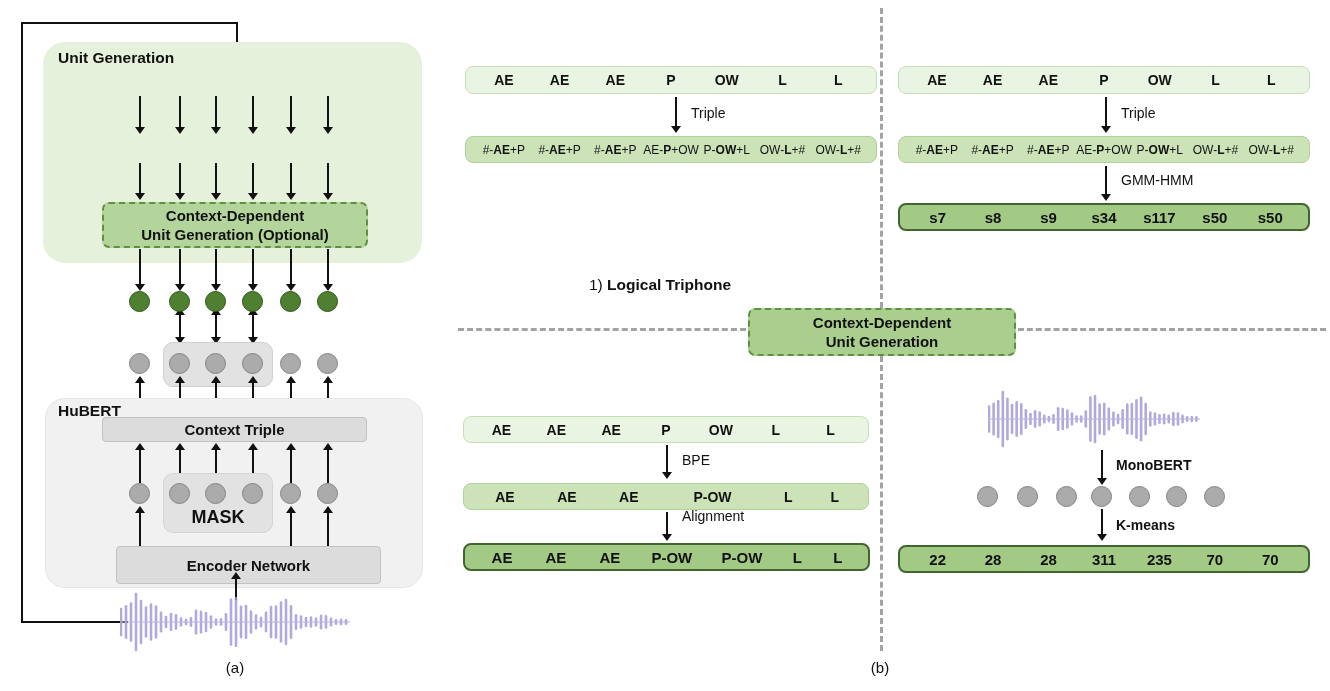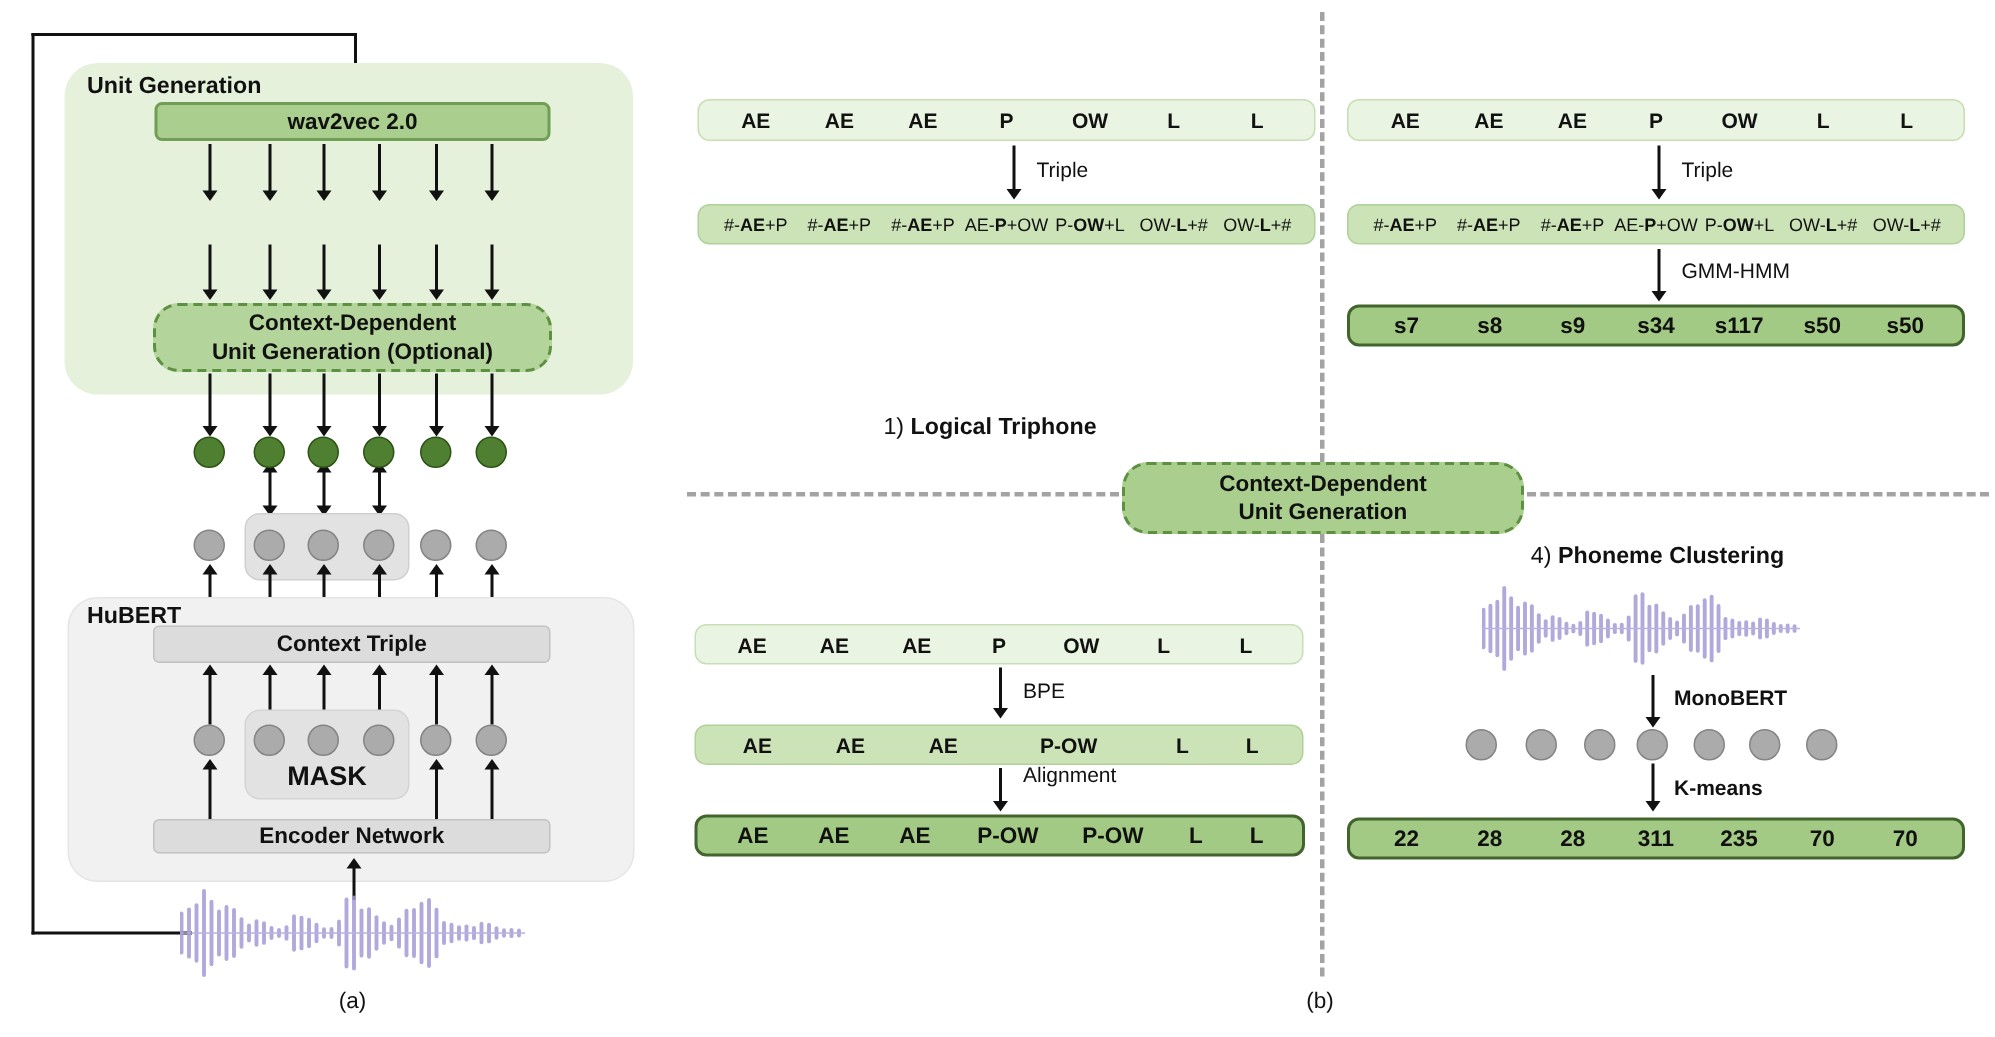--- a/index.html
+++ b/index.html
@@ -7,21 +7,21 @@
           font-family:"Liberation Sans",sans-serif;color:#111;overflow:hidden;}
   .ln{position:absolute;background:#111;}
   .arr{position:absolute;width:2px;background:#111;}
   .arr.ad::after{content:"";position:absolute;left:-4px;bottom:-6px;width:0;height:0;
       border-left:5px solid transparent;border-right:5px solid transparent;border-top:7px solid #111;}
   .arr.au::before{content:"";position:absolute;left:-4px;top:-6px;width:0;height:0;
       border-left:5px solid transparent;border-right:5px solid transparent;border-bottom:7px solid #111;}
   .box{position:absolute;display:flex;align-items:center;justify-content:center;
        font-weight:bold;box-sizing:border-box;}
   .gbox{background:#a9ce8d;border:2px solid #6f9e54;border-radius:5px;font-size:15px;}
-  .dashbox{background:#b3d49a;border:2px dashed #5d9041;border-radius:17px;font-size:15px;
+  .dashbox{background:#b3d49a;border:2px dashed #5d9041;border-radius:7px;font-size:15px;
        line-height:1.3;text-align:center;flex-direction:column;z-index:3;}
   .graybox{background:#dcdcdc;border:1px solid #c2c2c2;border-radius:4px;font-size:15px;}
   .softbox{position:absolute;box-sizing:border-box;}
   .bar{position:absolute;display:flex;align-items:center;border-radius:8px;
        box-sizing:border-box;padding:0 10px;}
   .bar .tok{flex:1;text-align:center;white-space:nowrap;}
   .bar1{background:#eaf4e2;border:1.5px solid #c6dfb4;font-weight:bold;font-size:14px;}
   .bar2{background:#cce3b8;border:1.5px solid #aed29a;font-size:12px;}
   .bar2 b{font-weight:bold;}
   .bar3{background:#a3ca85;border:2px solid #42652e;font-weight:bold;font-size:15px;}
@@ -44,23 +44,20 @@
 <div class="canvas">
 
   <div class="ln" style="left:21px;top:22px;width:2px;height:601px;"></div>
   <div class="ln" style="left:21px;top:22px;width:217px;height:2px;"></div>
   <div class="ln" style="left:21px;top:621px;width:107px;height:2px;"></div>
   <div class="arr ad" style="left:236px;top:24px;height:36px;"></div>
 
   <div class="softbox" style="left:43px;top:42px;width:379px;height:221px;background:#e6f1dc;border-radius:22px;"></div>
   <div class="sect" style="left:58px;top:49px;">Unit Generation</div>
 
-  <div class="box gbox" style="left:103px;top:68px;width:264px;height:26px;">
-    <span>wav2vec 2.0</span>
-  </div>
 
   <div class="arr ad" style="left:139px;top:96px;height:32px;"></div>
   <div class="arr ad" style="left:179px;top:96px;height:32px;"></div>
   <div class="arr ad" style="left:215px;top:96px;height:32px;"></div>
   <div class="arr ad" style="left:252px;top:96px;height:32px;"></div>
   <div class="arr ad" style="left:290px;top:96px;height:32px;"></div>
   <div class="arr ad" style="left:327px;top:96px;height:32px;"></div>
 
 
   <div class="arr ad" style="left:139px;top:163px;height:31px;"></div>
@@ -130,21 +127,21 @@
   <div class="circle cgray" style="left:169px;top:483px;"></div>
   <div class="circle cgray" style="left:205px;top:483px;"></div>
   <div class="circle cgray" style="left:242px;top:483px;"></div>
   <div class="circle cgray" style="left:280px;top:483px;"></div>
   <div class="circle cgray" style="left:317px;top:483px;"></div>
 
   <div class="arr au" style="left:139px;top:512px;height:34px;"></div>
   <div class="arr au" style="left:290px;top:512px;height:34px;"></div>
   <div class="arr au" style="left:327px;top:512px;height:34px;"></div>
 
-  <div class="box graybox" style="left:102px;top:546px;width:265px;height:23px;">
+  <div class="box graybox" style="left:116px;top:546px;width:265px;height:38px;">
     <span>Encoder Network</span>
   </div>
 
   <div class="arr au" style="left:235px;top:578px;height:22px;"></div>
 
   <svg class="wave" style="left:120px;top:592px;" width="230" height="60" viewBox="0 0 230 60">
       <line x1="1" x2="1" y1="16.998732795710254" y2="43.001267204289746" stroke="#a49bd5" stroke-width="2.6" stroke-linecap="round" opacity="0.85"></line>
       <line x1="6" x2="6" y1="14.239274929898563" y2="45.76072507010144" stroke="#a49bd5" stroke-width="2.6" stroke-linecap="round" opacity="0.85"></line>
       <line x1="11" x2="11" y1="11.474448539079127" y2="48.52555146092087" stroke="#a49bd5" stroke-width="2.6" stroke-linecap="round" opacity="0.85"></line>
       <line x1="16" x2="16" y1="2.0363888607286356" y2="57.963611139271364" stroke="#a49bd5" stroke-width="2.6" stroke-linecap="round" opacity="0.85"></line>
@@ -285,23 +282,20 @@
   <div class="bar bar3" style="left:463px;top:543px;width:407px;height:28px;">
     <span class="tok">AE</span>
     <span class="tok">AE</span>
     <span class="tok">AE</span>
     <span class="tok" style="flex:1.3;">P-OW</span>
     <span class="tok" style="flex:1.3;">P-OW</span>
     <span class="tok" style="flex:0.75;">L</span>
     <span class="tok" style="flex:0.75;">L</span>
   </div>
 
-  <div class="qtitle" style="left:965px;top:362px;width:280px;">
-    <span>4)</span> <b>Phoneme Clustering</b>
-  </div>
   <svg class="wave" style="left:988px;top:390px;" width="212" height="58" viewBox="0 0 212 58">
       <line x1="1" x2="1" y1="16.463063767292027" y2="41.53693623270797" stroke="#a49bd5" stroke-width="2.6" stroke-linecap="round" opacity="0.85"></line>
       <line x1="5.608695652173913" x2="5.608695652173913" y1="13.802157968116472" y2="44.197842031883525" stroke="#a49bd5" stroke-width="2.6" stroke-linecap="round" opacity="0.85"></line>
       <line x1="10.217391304347826" x2="10.217391304347826" y1="11.136075376969156" y2="46.86392462303084" stroke="#a49bd5" stroke-width="2.6" stroke-linecap="round" opacity="0.85"></line>
       <line x1="14.826086956521738" x2="14.826086956521738" y1="2.035089258559754" y2="55.96491074144025" stroke="#a49bd5" stroke-width="2.6" stroke-linecap="round" opacity="0.85"></line>
       <line x1="19.434782608695652" x2="19.434782608695652" y1="8.860341293963092" y2="49.13965870603691" stroke="#a49bd5" stroke-width="2.6" stroke-linecap="round" opacity="0.85"></line>
       <line x1="24.043478260869566" x2="24.043478260869566" y1="15.155017446078414" y2="42.84498255392158" stroke="#a49bd5" stroke-width="2.6" stroke-linecap="round" opacity="0.85"></line>
       <line x1="28.652173913043477" x2="28.652173913043477" y1="12.226805895440712" y2="45.77319410455929" stroke="#a49bd5" stroke-width="2.6" stroke-linecap="round" opacity="0.85"></line>
       <line x1="33.26086956521739" x2="33.26086956521739" y1="14.189483532203305" y2="43.810516467796695" stroke="#a49bd5" stroke-width="2.6" stroke-linecap="round" opacity="0.85"></line>
       <line x1="37.869565217391305" x2="37.869565217391305" y1="20.195012856584924" y2="37.804987143415076" stroke="#a49bd5" stroke-width="2.6" stroke-linecap="round" opacity="0.85"></line>

